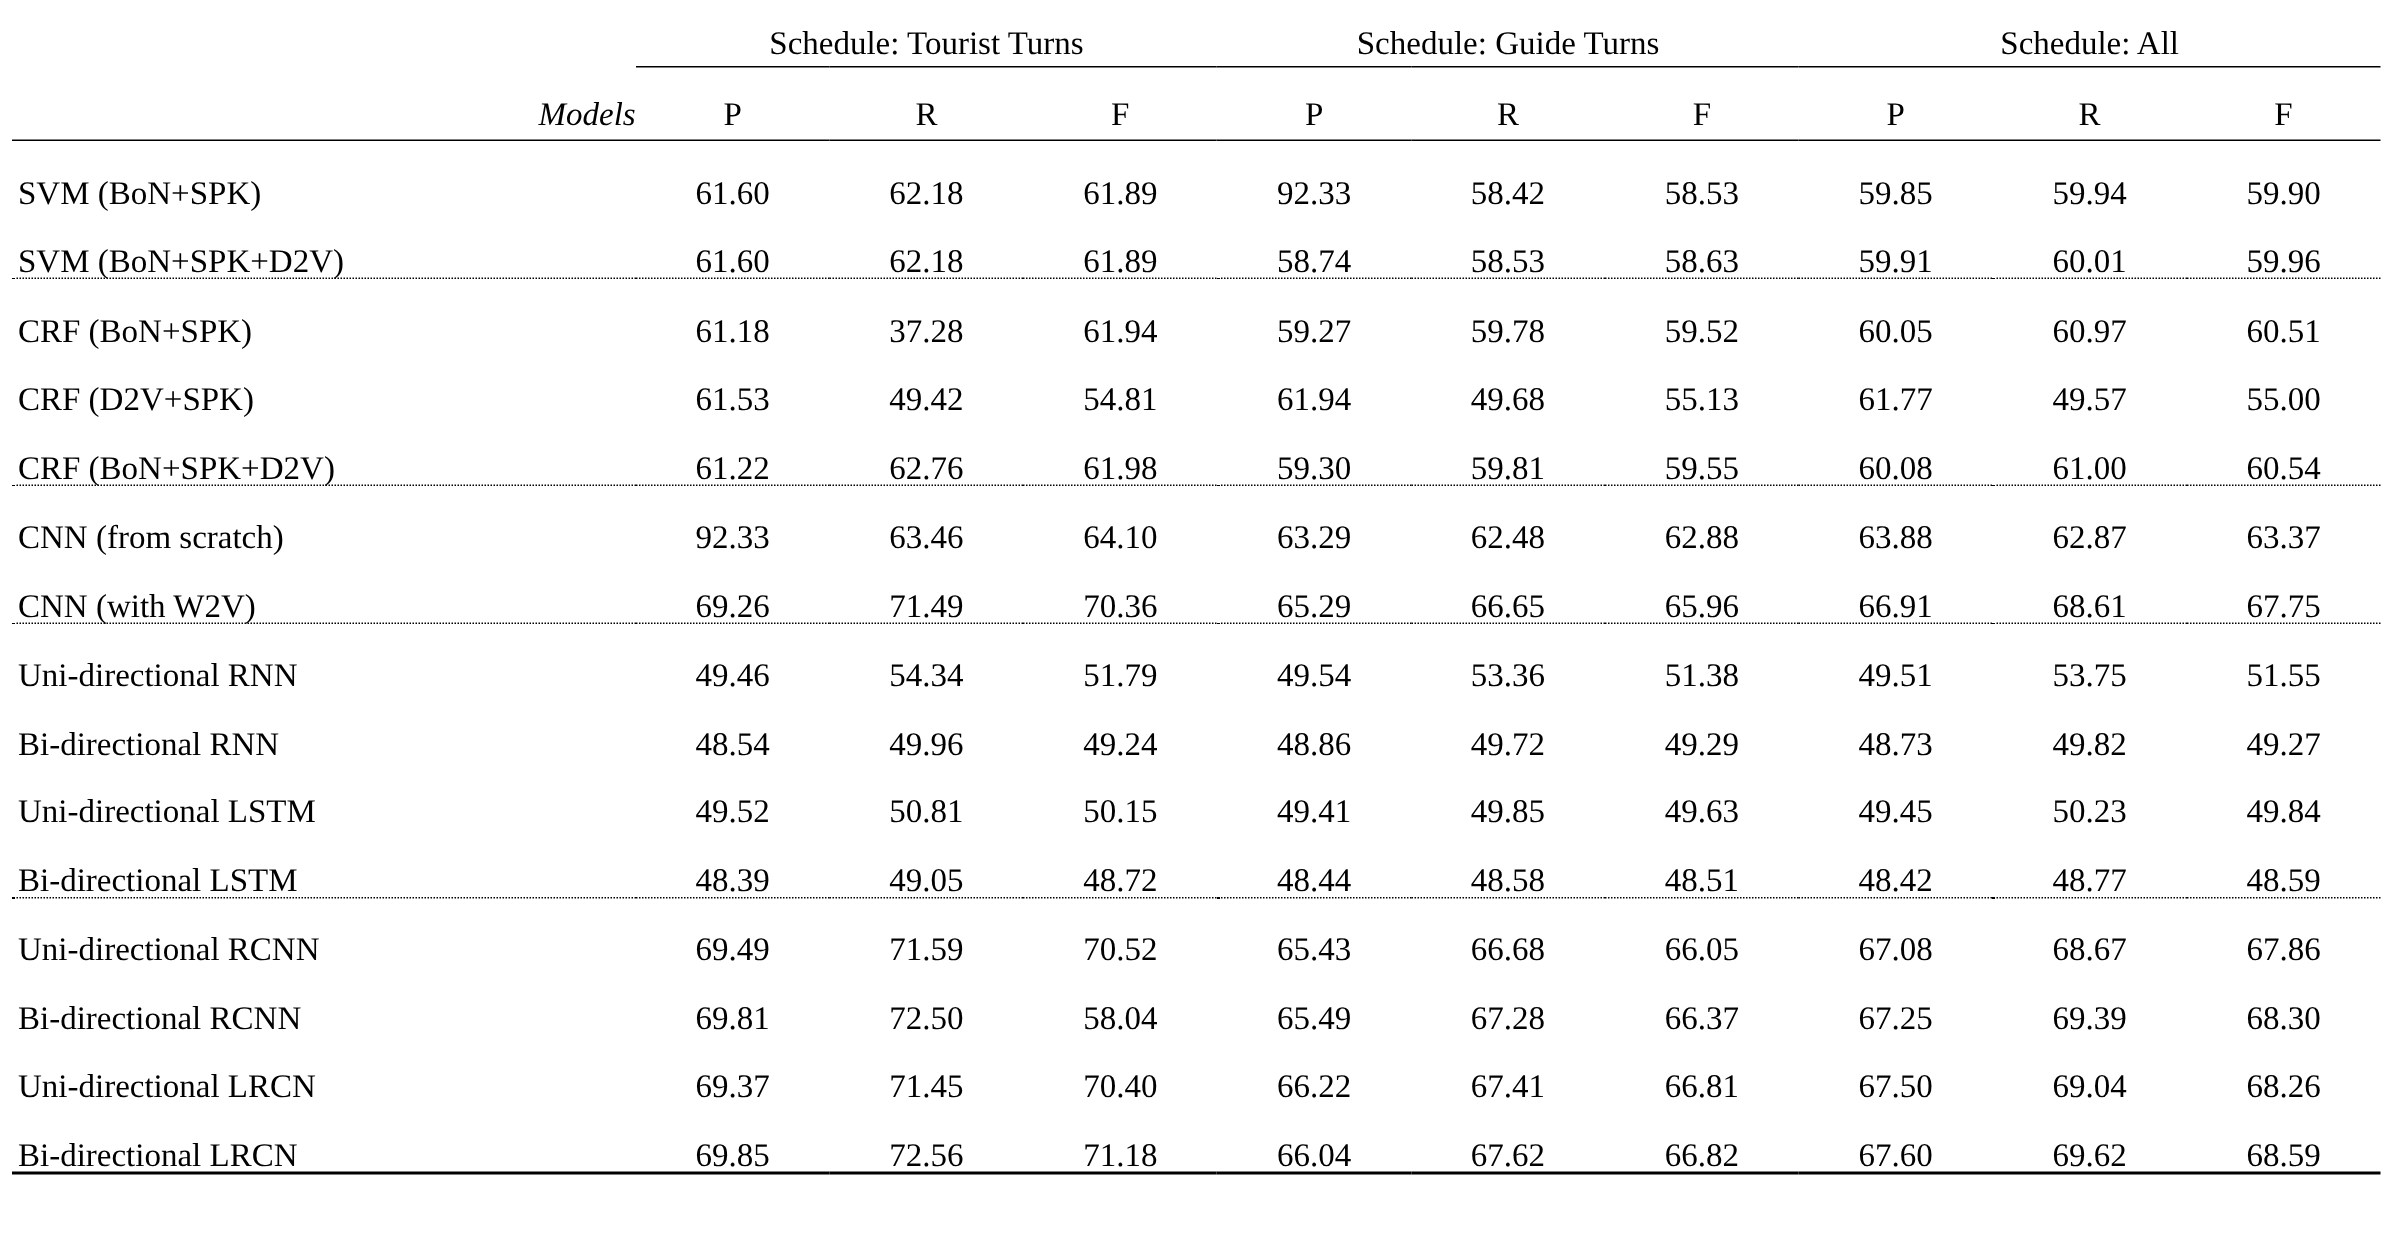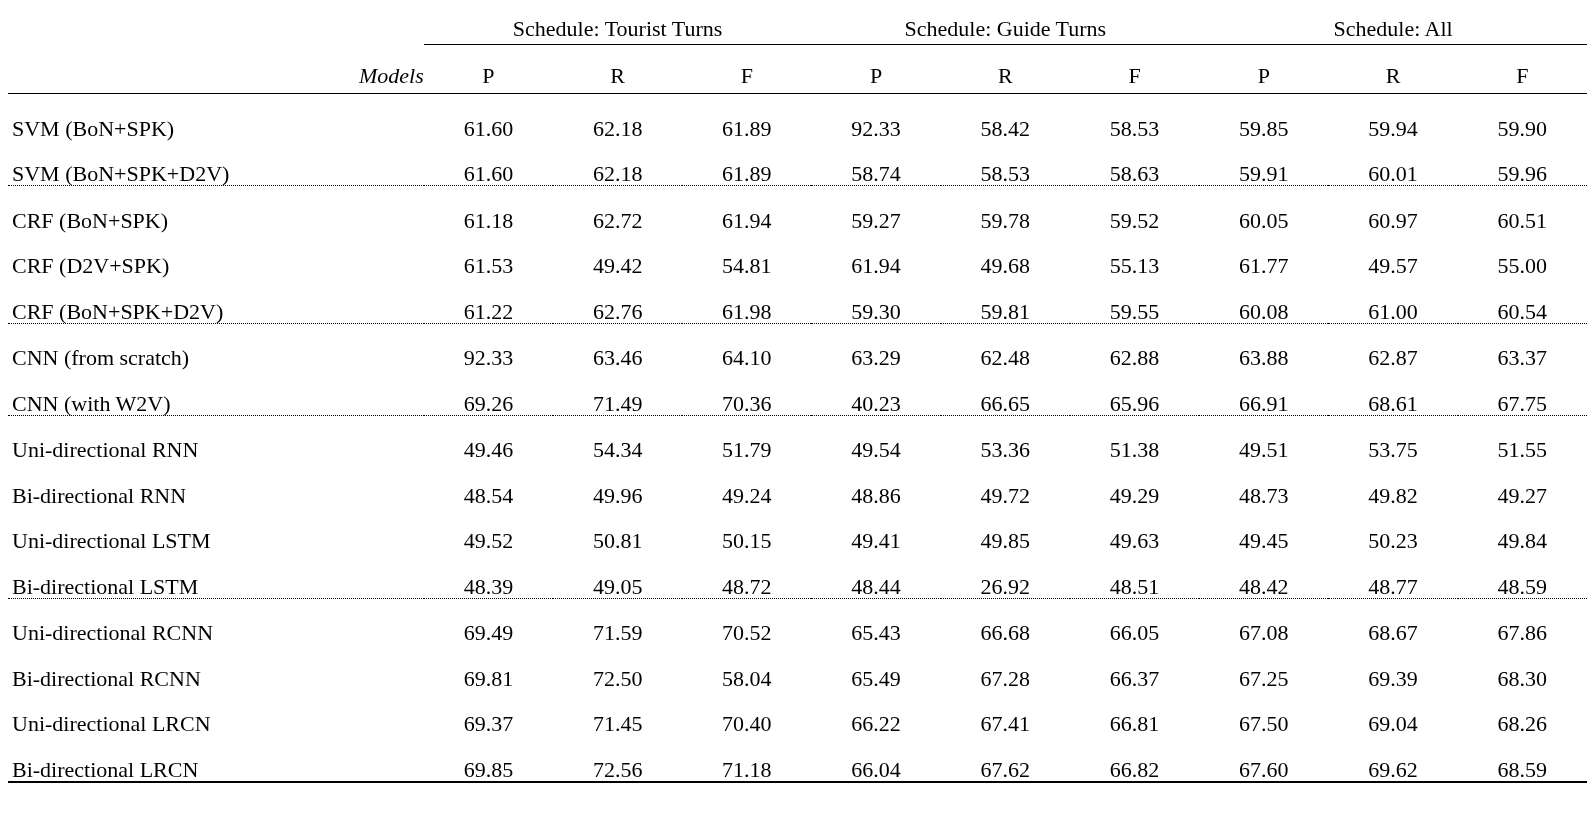--- a/index.html
+++ b/index.html
@@ -135,21 +135,21 @@
           <td>58.74</td>
           <td>58.53</td>
           <td>58.63</td>
           <td>59.91</td>
           <td>60.01</td>
           <td>59.96</td>
         </tr>
         <tr class="sep">
           <td class="model">CRF (BoN+SPK)</td>
           <td>61.18</td>
-          <td>62.72</td>
+          <td>37.28</td>
           <td>61.94</td>
           <td>59.27</td>
           <td>59.78</td>
           <td>59.52</td>
           <td>60.05</td>
           <td>60.97</td>
           <td>60.51</td>
         </tr>
         <tr>
           <td class="model">CRF (D2V+SPK)</td>
@@ -185,21 +185,21 @@
           <td>62.88</td>
           <td>63.88</td>
           <td>62.87</td>
           <td>63.37</td>
         </tr>
         <tr>
           <td class="model">CNN (with W2V)</td>
           <td>69.26</td>
           <td>71.49</td>
           <td>70.36</td>
-          <td>40.23</td>
+          <td>65.29</td>
           <td>66.65</td>
           <td>65.96</td>
           <td>66.91</td>
           <td>68.61</td>
           <td>67.75</td>
         </tr>
         <tr class="sep">
           <td class="model">Uni-directional RNN</td>
           <td>49.46</td>
           <td>54.34</td>
@@ -234,21 +234,21 @@
           <td>49.45</td>
           <td>50.23</td>
           <td>49.84</td>
         </tr>
         <tr>
           <td class="model">Bi-directional LSTM</td>
           <td>48.39</td>
           <td>49.05</td>
           <td>48.72</td>
           <td>48.44</td>
-          <td>26.92</td>
+          <td>48.58</td>
           <td>48.51</td>
           <td>48.42</td>
           <td>48.77</td>
           <td>48.59</td>
         </tr>
         <tr class="sep">
           <td class="model">Uni-directional RCNN</td>
           <td>69.49</td>
           <td>71.59</td>
           <td>70.52</td>

